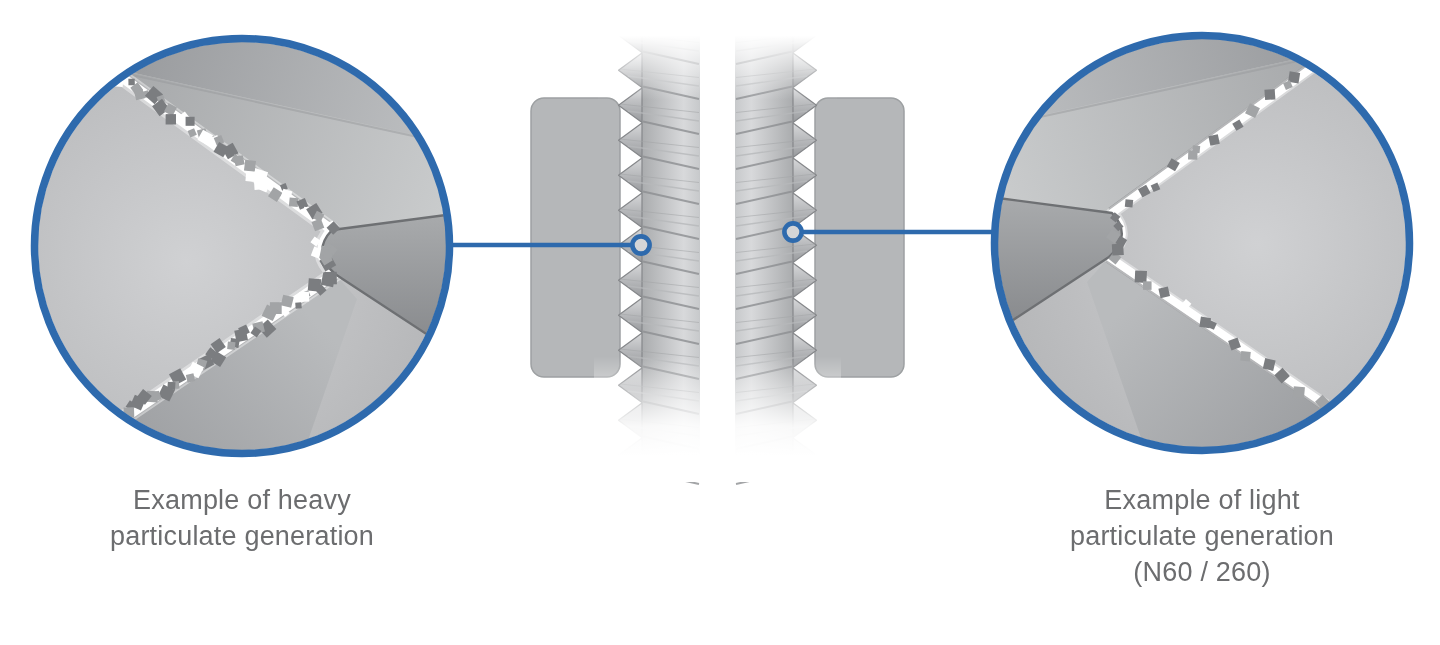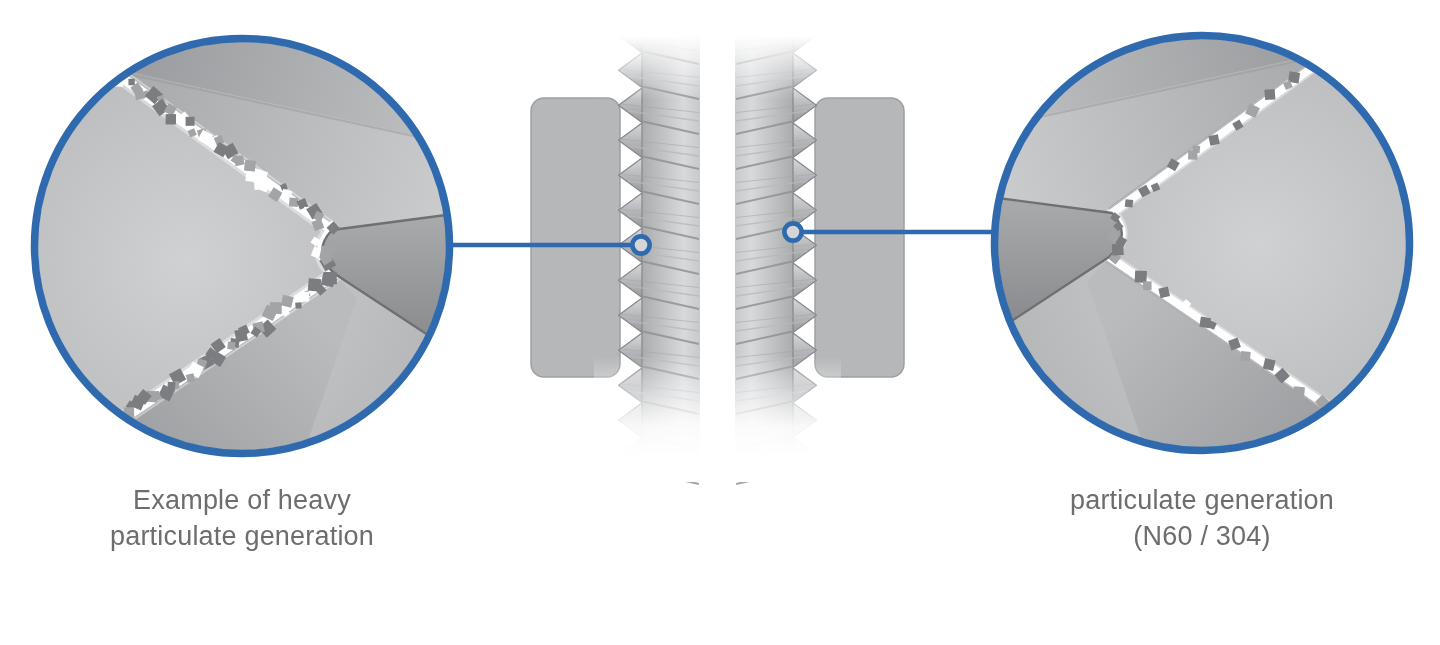--- a/index.html
+++ b/index.html
@@ -386,17 +386,18 @@
       </g>
       <circle cx="215" cy="215" r="207.5" fill="none" stroke="#2e6aad" stroke-width="7.5"></circle>
     </svg>
 
   <div class="caption cap-left">
     <div>Example of heavy</div>
     <div>particulate generation</div>
   </div>
 
   <div class="caption cap-right">
+    <div>Example of light</div>
     <div>particulate generation</div>
-    <div>(N60 / 304)</div>
+    <div>(N60 / 260)</div>
   </div>
 
 </div>
 
 </body></html>

